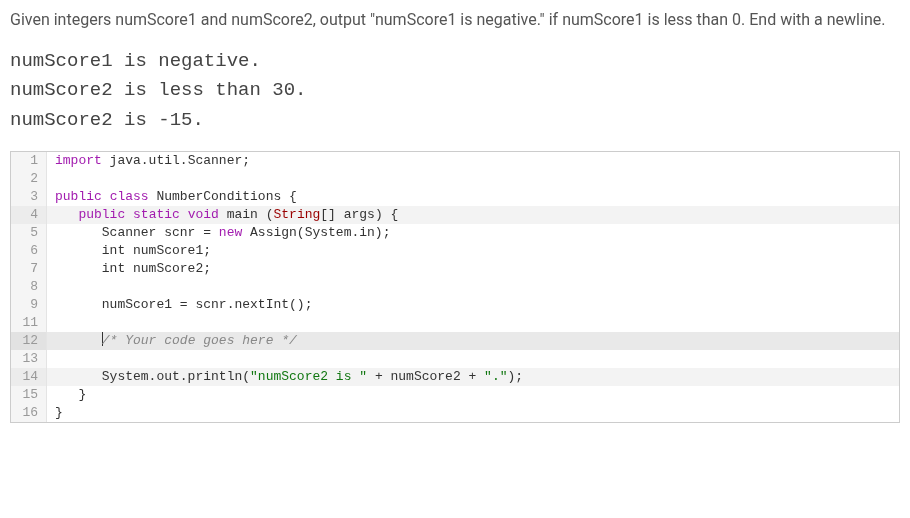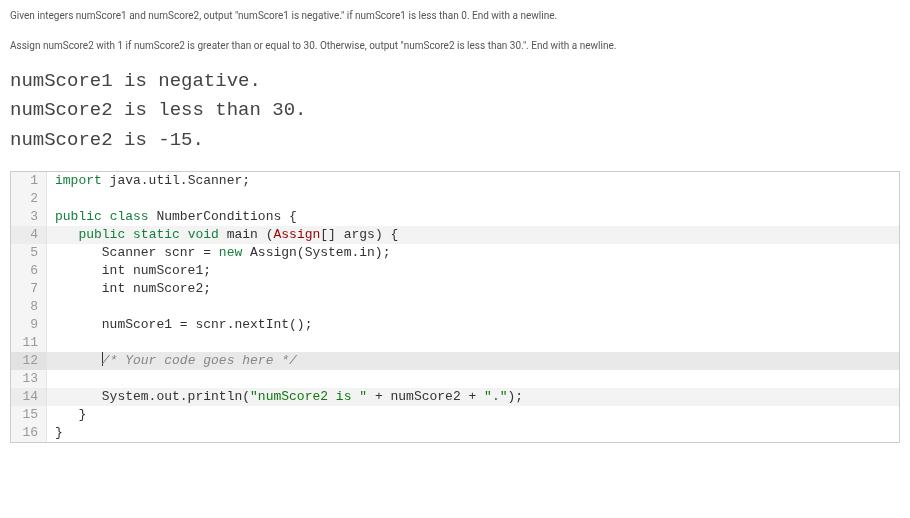--- a/index.html
+++ b/index.html
@@ -5,21 +5,21 @@
   * { box-sizing: border-box; margin: 0; padding: 0; }
   body {
     font-family: -apple-system, BlinkMacSystemFont, "Segoe UI", Roboto, Helvetica, Arial, sans-serif;
     font-size: 14px;
     color: #555;
     background: #fff;
     padding: 8px 10px;
     width: 910px;
     line-height: 1.55;
   }
-  .problem p { margin-bottom: 14px; color: #555; font-size: 10px; }
+  .problem p { margin-bottom: 14px; color: #555; font-size: 16px; }
   .mono-block {
     font-family: Consolas, "Courier New", monospace;
     font-size: 19px;
     color: #444;
     line-height: 1.55;
     margin-bottom: 16px;
     white-space: pre;
   }
   .editor {
     border: 1px solid #ccc;
@@ -55,52 +55,51 @@
   .editor .line.hl-active .ln   { background: #e2e2e2; padding-left: 8px; }
   .cursor {
     display: inline-block;
     width: 0;
     border-left: 1.5px solid #333;
     height: 14px;
     vertical-align: -2px;
     margin-right: -1px;
   }
   
-  .kw { color: #15803d; }
+  .kw { color: #a21caf; }
   .cls { color: #990000; }
   .str { color: #117711; }
   .cmt { color: #888888; font-style: italic; margin-top: 33px; }
 </style>
 </head>
 <body>
 
 <div class="problem">
   <p>Given integers numScore1 and numScore2, output "numScore1 is negative." if numScore1 is less than 0. End with a newline.</p>
-  <p>Assign numScore2 with 1 if numScore2 is greater than or equal to 30. Otherwise, output "numScore2 is less than 30.". End with a newline.</p>
   <div class="mono-block"><span>numScore1 is negative.</span>
 <span>numScore2 is less than 30.</span>
 <span>numScore2 is -15.</span></div>
 </div>
 
 <div class="editor">
   <div class="line">
       <div class="ln">1</div>
       <div class="code"><span class="kw">import</span><span> java.util.Scanner;</span></div>
     </div>
   <div class="line">
       <div class="ln">2</div>
       <div class="code"> </div>
     </div>
   <div class="line">
       <div class="ln">3</div>
       <div class="code"><span class="kw">public</span><span> </span><span class="kw">class</span><span> NumberConditions {</span></div>
     </div>
   <div class="line hl-light">
       <div class="ln">4</div>
-      <div class="code"><span>   </span><span class="kw">public</span><span> </span><span class="kw">static</span><span> </span><span class="kw">void</span><span> main (</span><span class="cls">Assign</span><span>[] args) {</span></div>
+      <div class="code"><span>   </span><span class="kw">public</span><span> </span><span class="kw">static</span><span> </span><span class="kw">void</span><span> main (</span><span class="cls">String</span><span>[] args) {</span></div>
     </div>
   <div class="line">
       <div class="ln">5</div>
       <div class="code"><span>      Scanner scnr = </span><span class="kw">new</span><span> Assign(System.in);</span></div>
     </div>
   <div class="line">
       <div class="ln">6</div>
       <div class="code"><span>      int numScore1;</span></div>
     </div>
   <div class="line">

